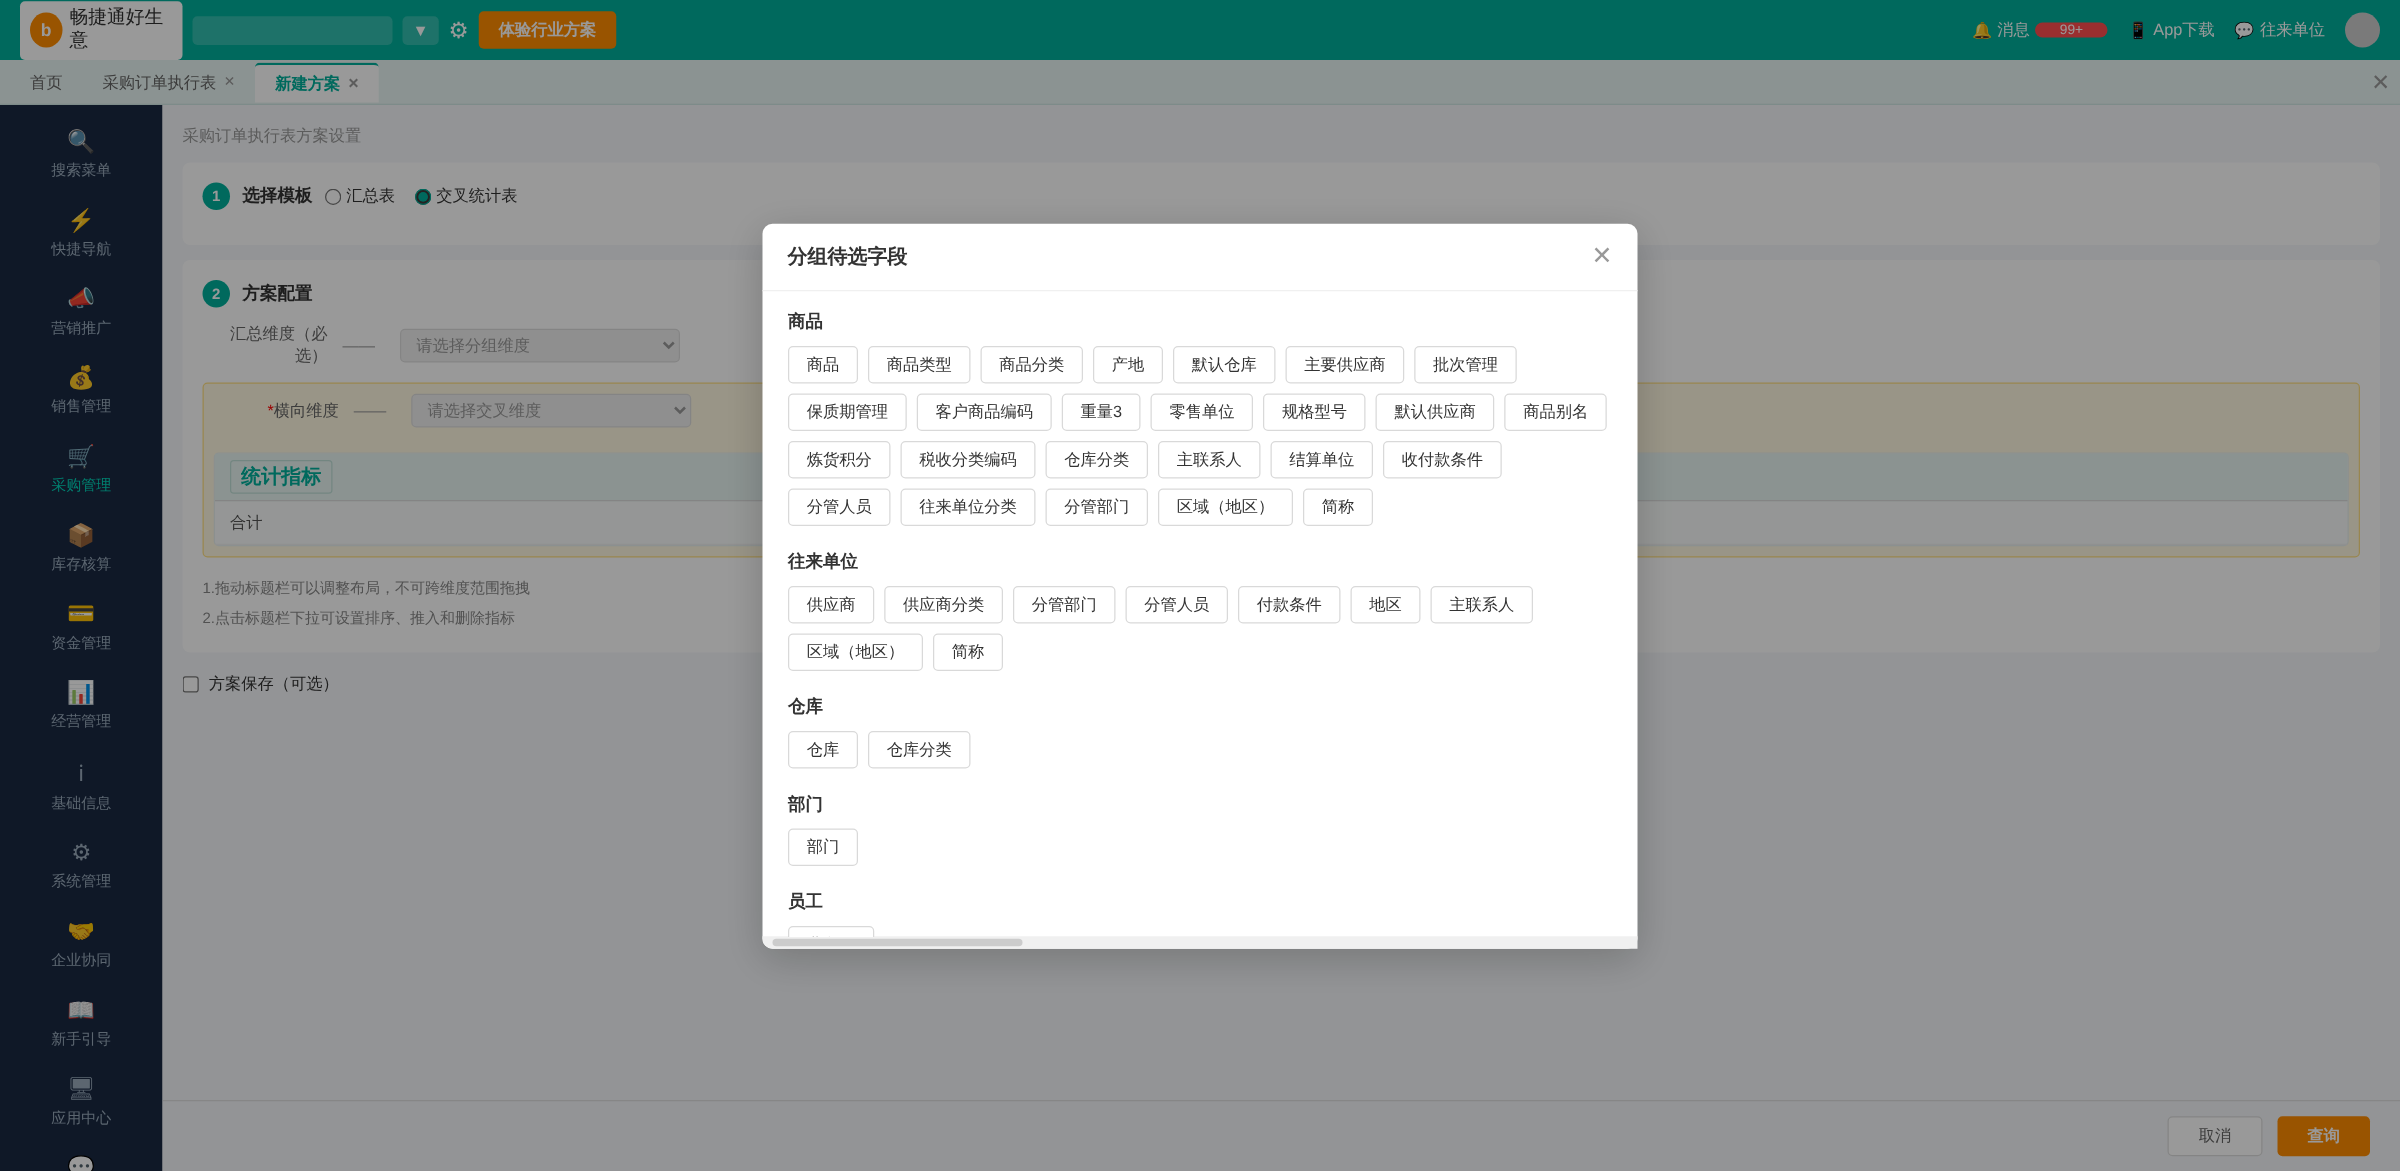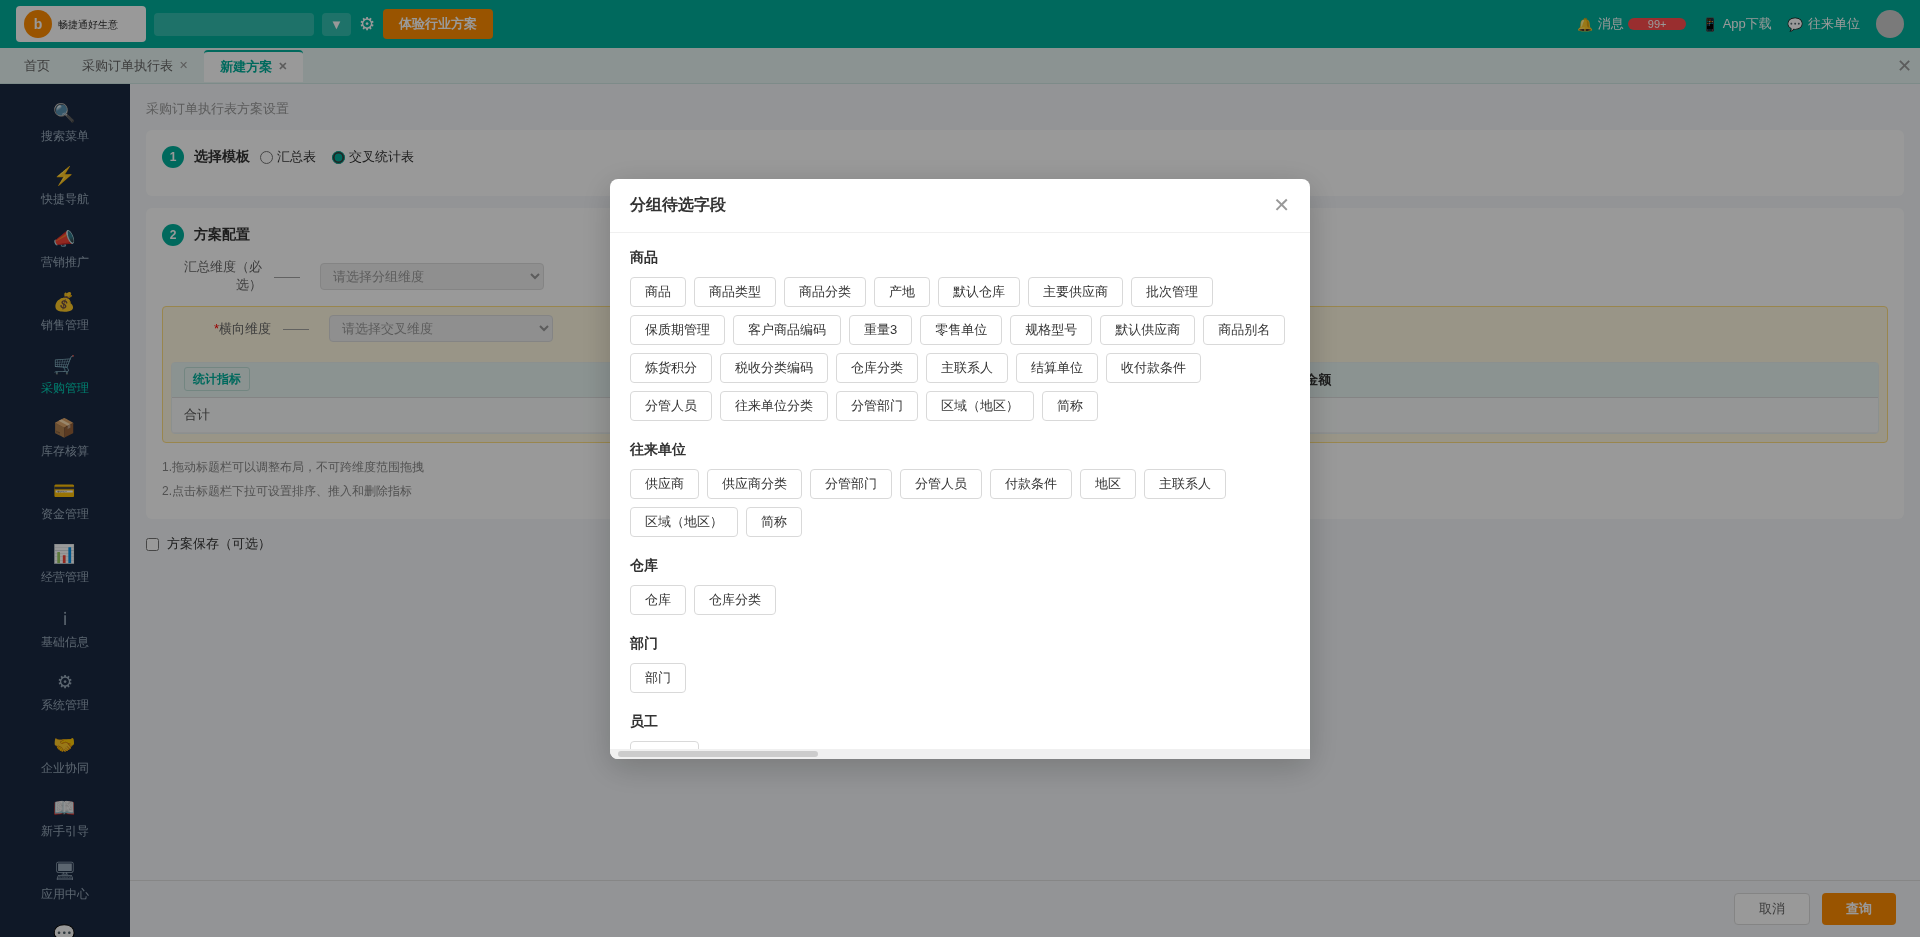--- a/index.html
+++ b/index.html
@@ -16,21 +16,21 @@
     }
     .logo-area {
       display: flex; align-items: center; gap: 6px;
       width: 130px; background: #fff; border-radius: 4px; padding: 4px 8px;
     }
     .logo-icon {
       width: 28px; height: 28px; background: #ff8c00; border-radius: 50%;
       display: flex; align-items: center; justify-content: center;
       color: white; font-weight: bold; font-size: 14px;
     }
-    .logo-text { font-size: 10px; color: #333; line-height: 1.3; font-family: Liberation Serif, serif; }
+    .logo-text { font-size: 15px; color: #333; line-height: 1.3; font-family: Liberation Serif, serif; }
     .top-nav-spacer { flex: 1; }
     .nav-search { background: rgba(255,255,255,0.2); border: none; border-radius: 4px; padding: 4px 12px; color: white; font-size: 13px; width: 160px; outline: none; }
     .nav-search::placeholder { color: rgba(255,255,255,0.7); }
     .nav-dropdown { background: rgba(255,255,255,0.2); border: none; border-radius: 4px; padding: 4px 8px; color: white; font-size: 13px; cursor: pointer; }
     .gear-btn { background: none; border: none; color: white; font-size: 18px; cursor: pointer; }
     .experience-btn { background: #ff8c00; border: none; border-radius: 4px; padding: 6px 16px; color: white; font-size: 13px; cursor: pointer; font-weight: bold; }
     .top-right { display: flex; align-items: center; gap: 16px; color: white; font-size: 13px; }
     .badge-item { display: flex; align-items: center; gap: 4px; cursor: pointer; }
     .badge { background: #ff4d4f; color: white; border-radius: 10px; padding: 0 20px; font-size: 11px; min-width: 18px; text-align: left; }
     .user-avatar { width: 28px; height: 28px; background: #ccc; border-radius: 50%; }
@@ -113,21 +113,21 @@
     .form-label { width: 100px; text-align: right; color: #666; }
     .form-select { border: 1px solid #ddd; border-radius: 4px; padding: 4px 8px; width: 224px; font-size: 13px; color: #999; }
 
     .table-area { background: #f9fbfa; border: 1px solid #e8f0ee; border-radius: 4px; margin-top: 12px; }
     .table-header-row { display: flex; background: #e8f5f2; padding: 8px 12px; border-bottom: 1px solid #ddd; }
     .table-header-cell { font-weight: bold; font-size: 13px; color: #333; flex: 1; }
     .table-body-row { display: flex; padding: 8px 12px; border-bottom: 1px solid #f0f0f0; }
     .table-cell { flex: 1; font-size: 13px; color: #555; }
     .table-cell-dropdown { display: flex; align-items: center; gap: 4px; }
 
-    .indicator-label { background: #e8f5f2; padding: 4px 8px; border-radius: 3px; font-size: 12px; color: #00b09b; border: 1px solid #c0e0d8; }
+    .indicator-label { background: #e8f5f2; padding: 4px 8px; border-radius: 3px; font-size: 16px; color: #00b09b; border: 1px solid #c0e0d8; }
     .position-info { font-size: 12px; color: #666; margin: 8px 0; }
 
     .hints { font-size: 12px; color: #888; margin-top: 12px; line-height: 2; }
 
     .form-footer { display: flex; align-items: center; gap: 8px; margin-top: 16px; }
     .footer-checkbox { accent-color: #00b09b; }
 
     
     .bottom-bar {
       position: fixed; bottom: 0; right: 0;
@@ -355,23 +355,20 @@
 
 
         <div class="table-area">
           <div class="table-header-row">
             <div class="table-header-cell">
               <span class="indicator-label">统计指标</span>
             </div>
             <div class="table-header-cell table-cell-dropdown">
               <span>主数量</span>
               <span style="cursor:pointer;">▼</span>
-            </div>
-            <div class="table-header-cell">
-              <span>金额</span>
             </div>
           </div>
           <div class="table-body-row">
             <div class="table-cell">合计</div>
             <div class="table-cell">合计</div>
           </div>
         </div>
       </div>
 
       <div class="hints">

